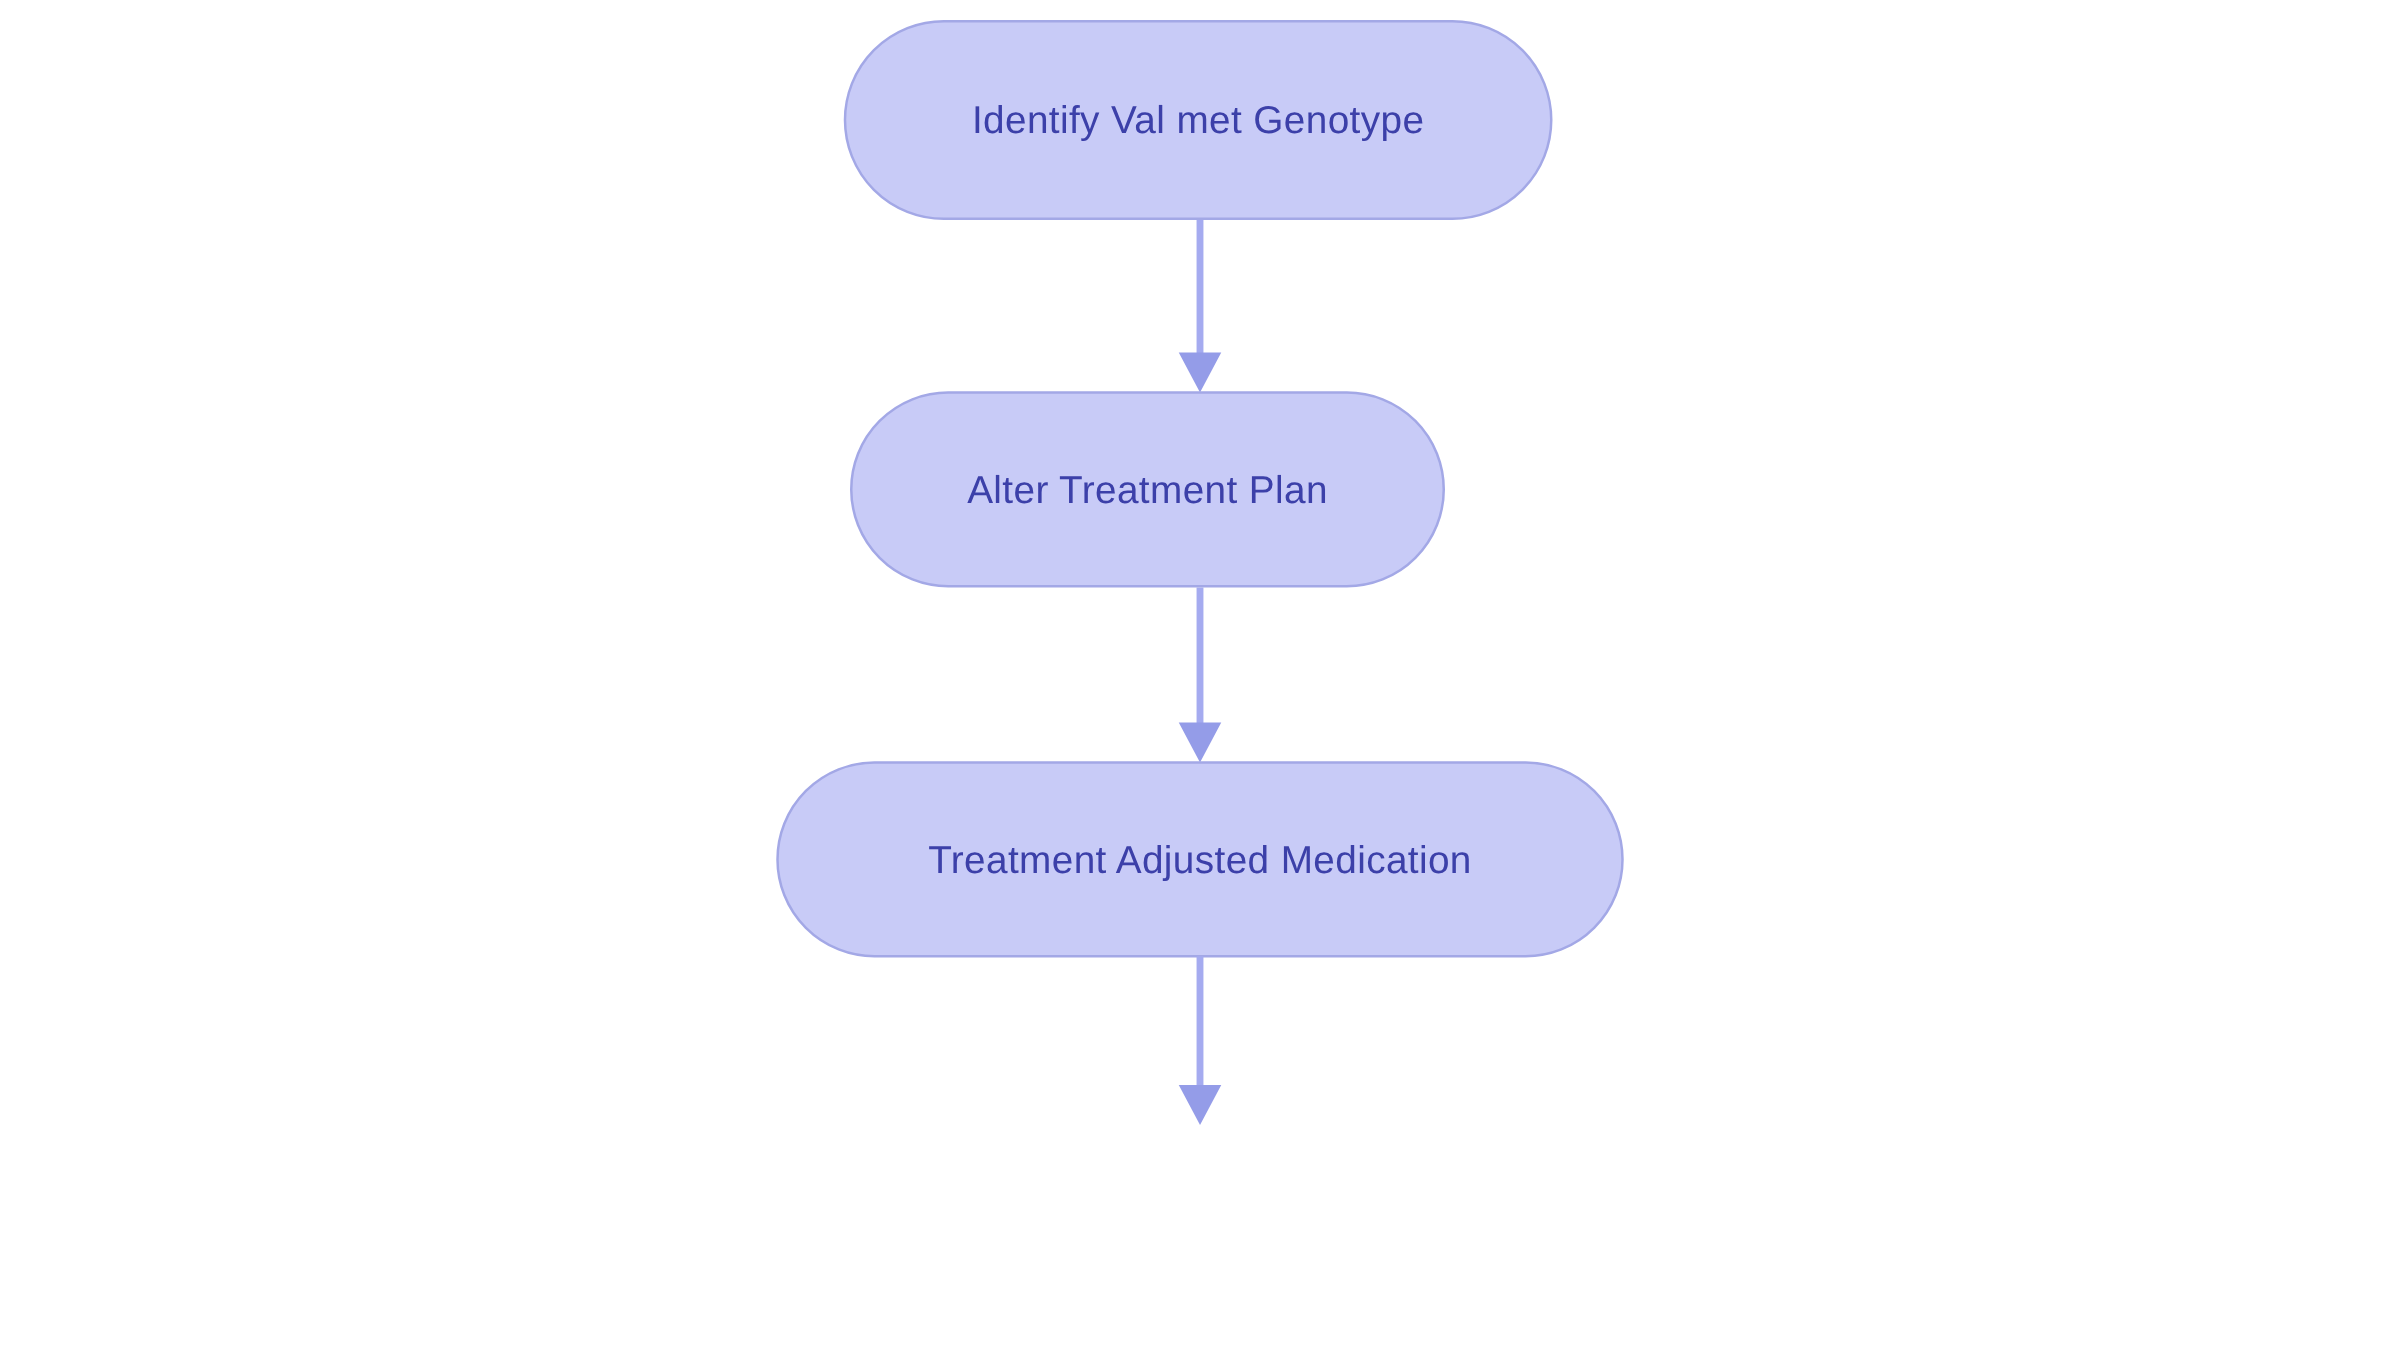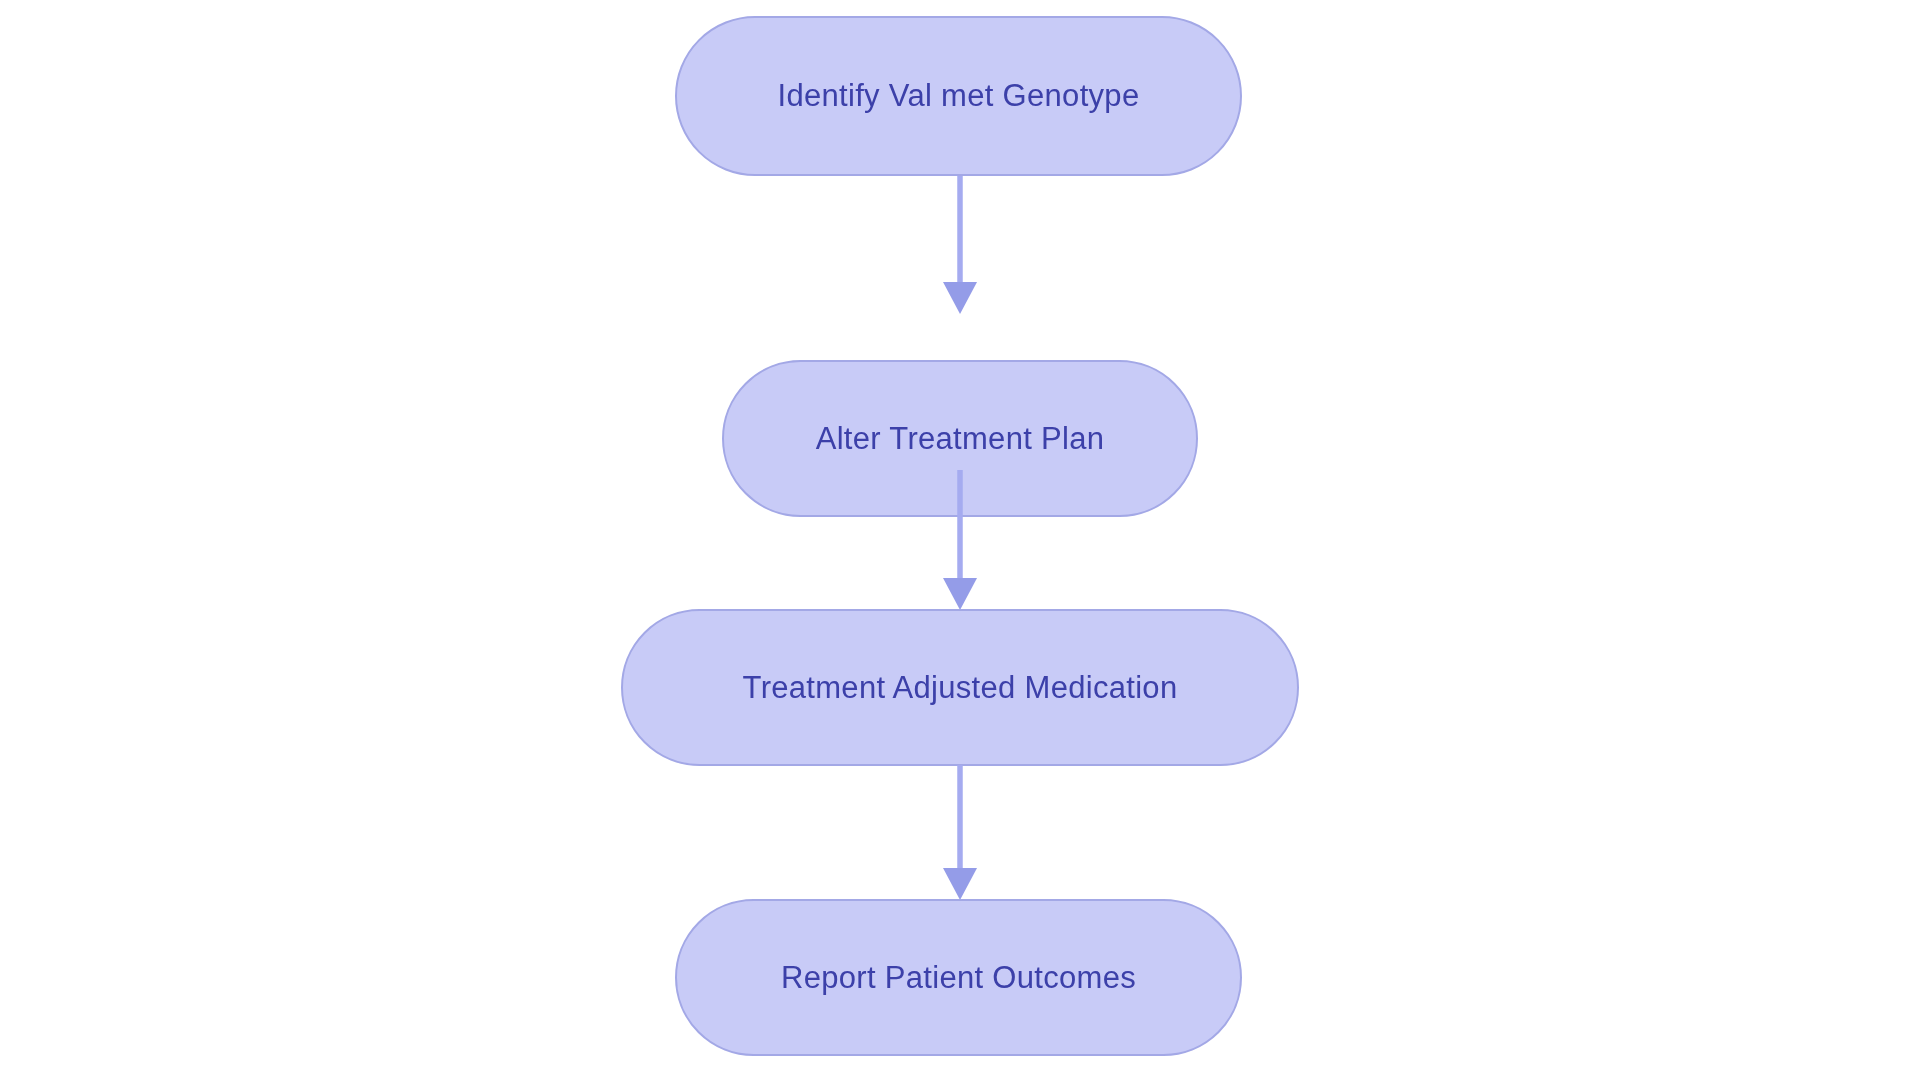--- a/index.html
+++ b/index.html
@@ -30,21 +30,21 @@
     display:flex;
     align-items:center;
     justify-content:center;
     color:var(--node-text);
     font-size:31px;
     font-weight:500;
     letter-spacing:0.3px;
     text-align:center;
   }
   .node-1{left:675px;top:16px;width:567px;height:160px;}
-  .node-2{left:722px;top:313px;width:476px;height:157px;margin-top:47px;}
+  .node-2{left:680px;top:313px;width:476px;height:157px;}
   .node-3{left:621px;top:609px;width:678px;height:157px;}
   .node-4{left:675px;top:899px;width:567px;height:157px;}
   .arrow{position:absolute;left:940px;width:40px;overflow:visible;}
   .arrow-1{top:176px;height:138px;}
   .arrow-2{top:470px;height:140px;}
   .arrow-3{top:765px;height:135px;}
   .arrow line{stroke:var(--arrow-line);stroke-width:5.5;}
   .arrow polygon{fill:var(--arrow-head);}
 </style>
 </head>
@@ -72,17 +72,14 @@
 
   <div class="node node-3">
     <span>Treatment Adjusted Medication</span>
   </div>
 
   <svg class="arrow arrow-3" viewBox="0 0 40 135" aria-hidden="true">
     <line x1="20" y1="0" x2="20" y2="105"></line>
     <polygon points="3,103 37,103 20,135"></polygon>
   </svg>
 
-  <div class="node node-4">
-    <span>Report Patient Outcomes</span>
-  </div>
 
 </div>
 
 </body></html>

